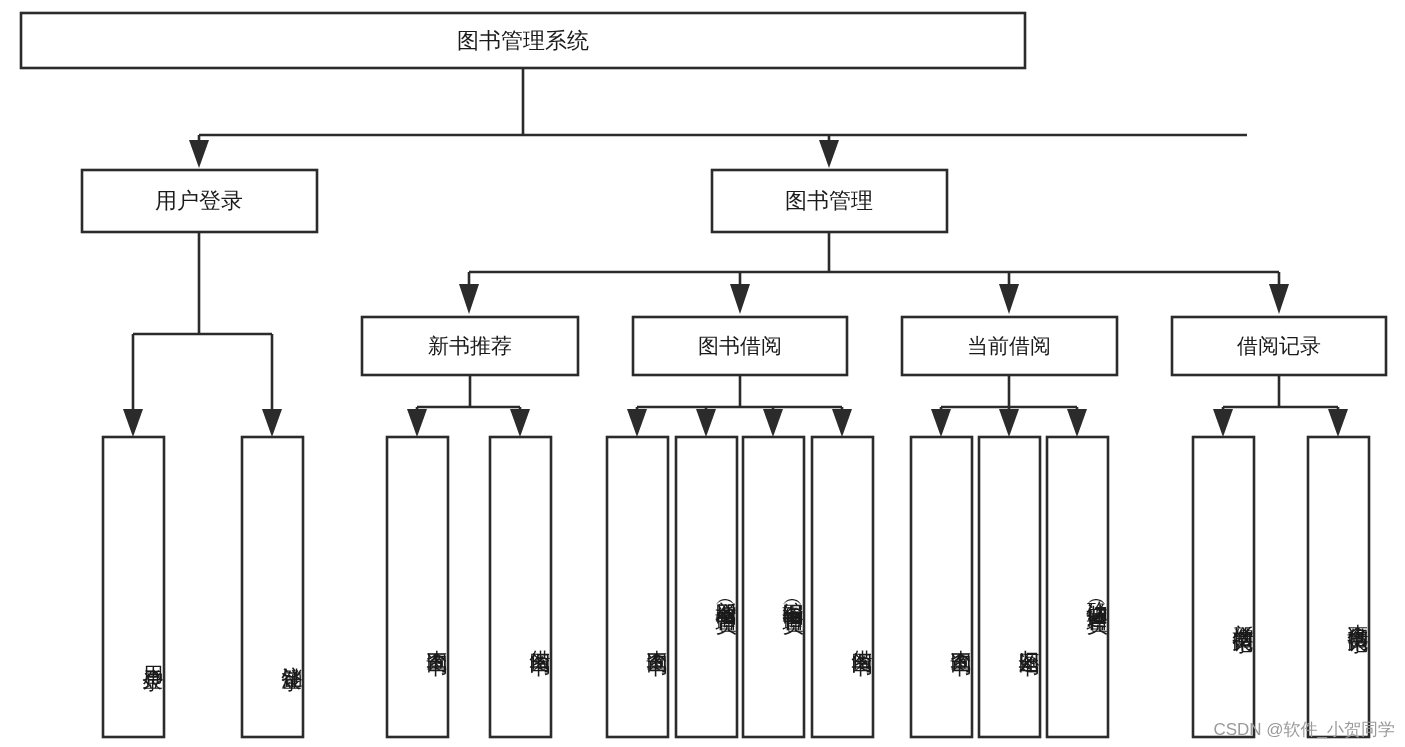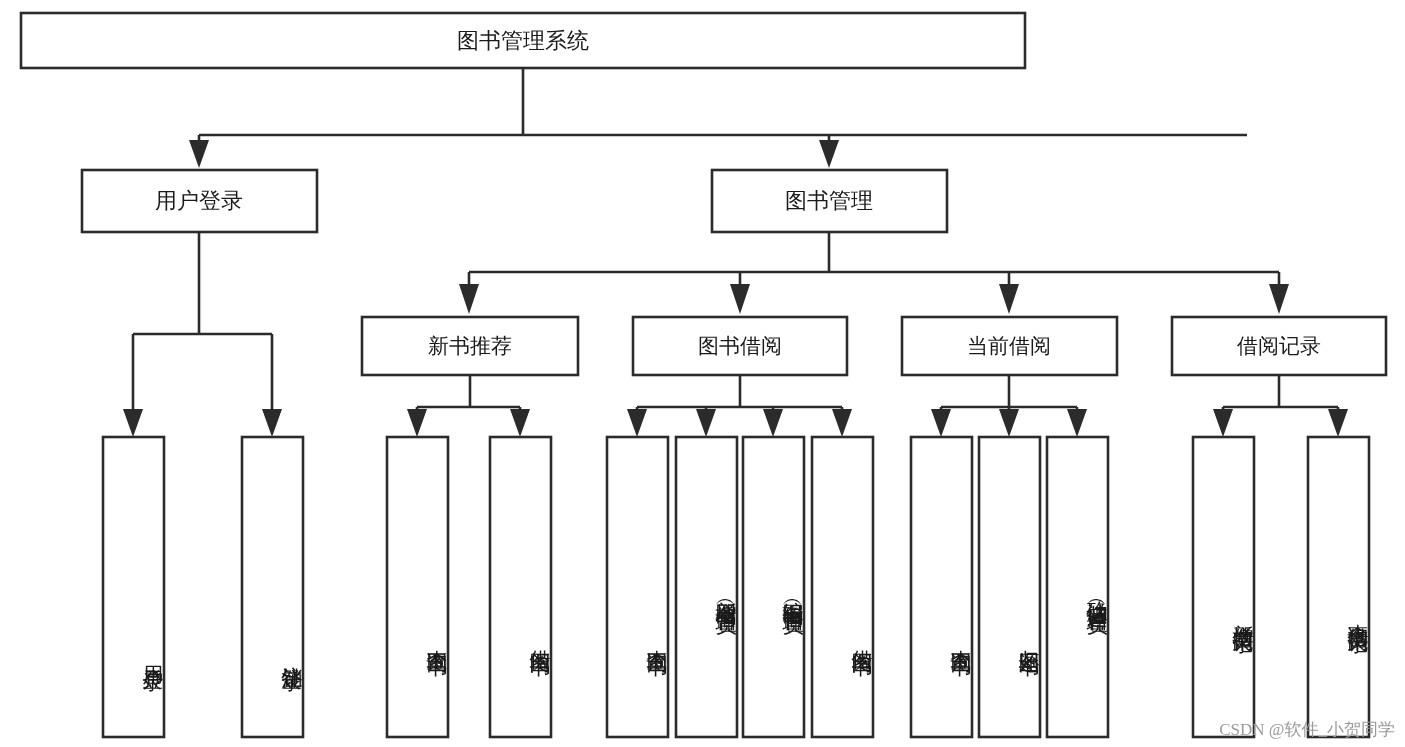--- a/index.html
+++ b/index.html
@@ -64,21 +64,21 @@
     white-space: nowrap;
     pointer-events: none;
     font-family: "Liberation Sans", "DejaVu Sans", sans-serif;
   }
   .watermark {
     position: absolute;
     right: 10px;
     bottom: 6px;
     font-size: 17px;
     color: #9a9a9a;
-    font-family: Liberation Serif, serif;
+    font-family: Liberation Sans, sans-serif;
     white-space: nowrap;
     pointer-events: none;
   }
 </style>
 </head>
 <body>
 
 <div id="diagram-root">
 
   <svg class="diagram-canvas" viewBox="0 0 1405 747">

